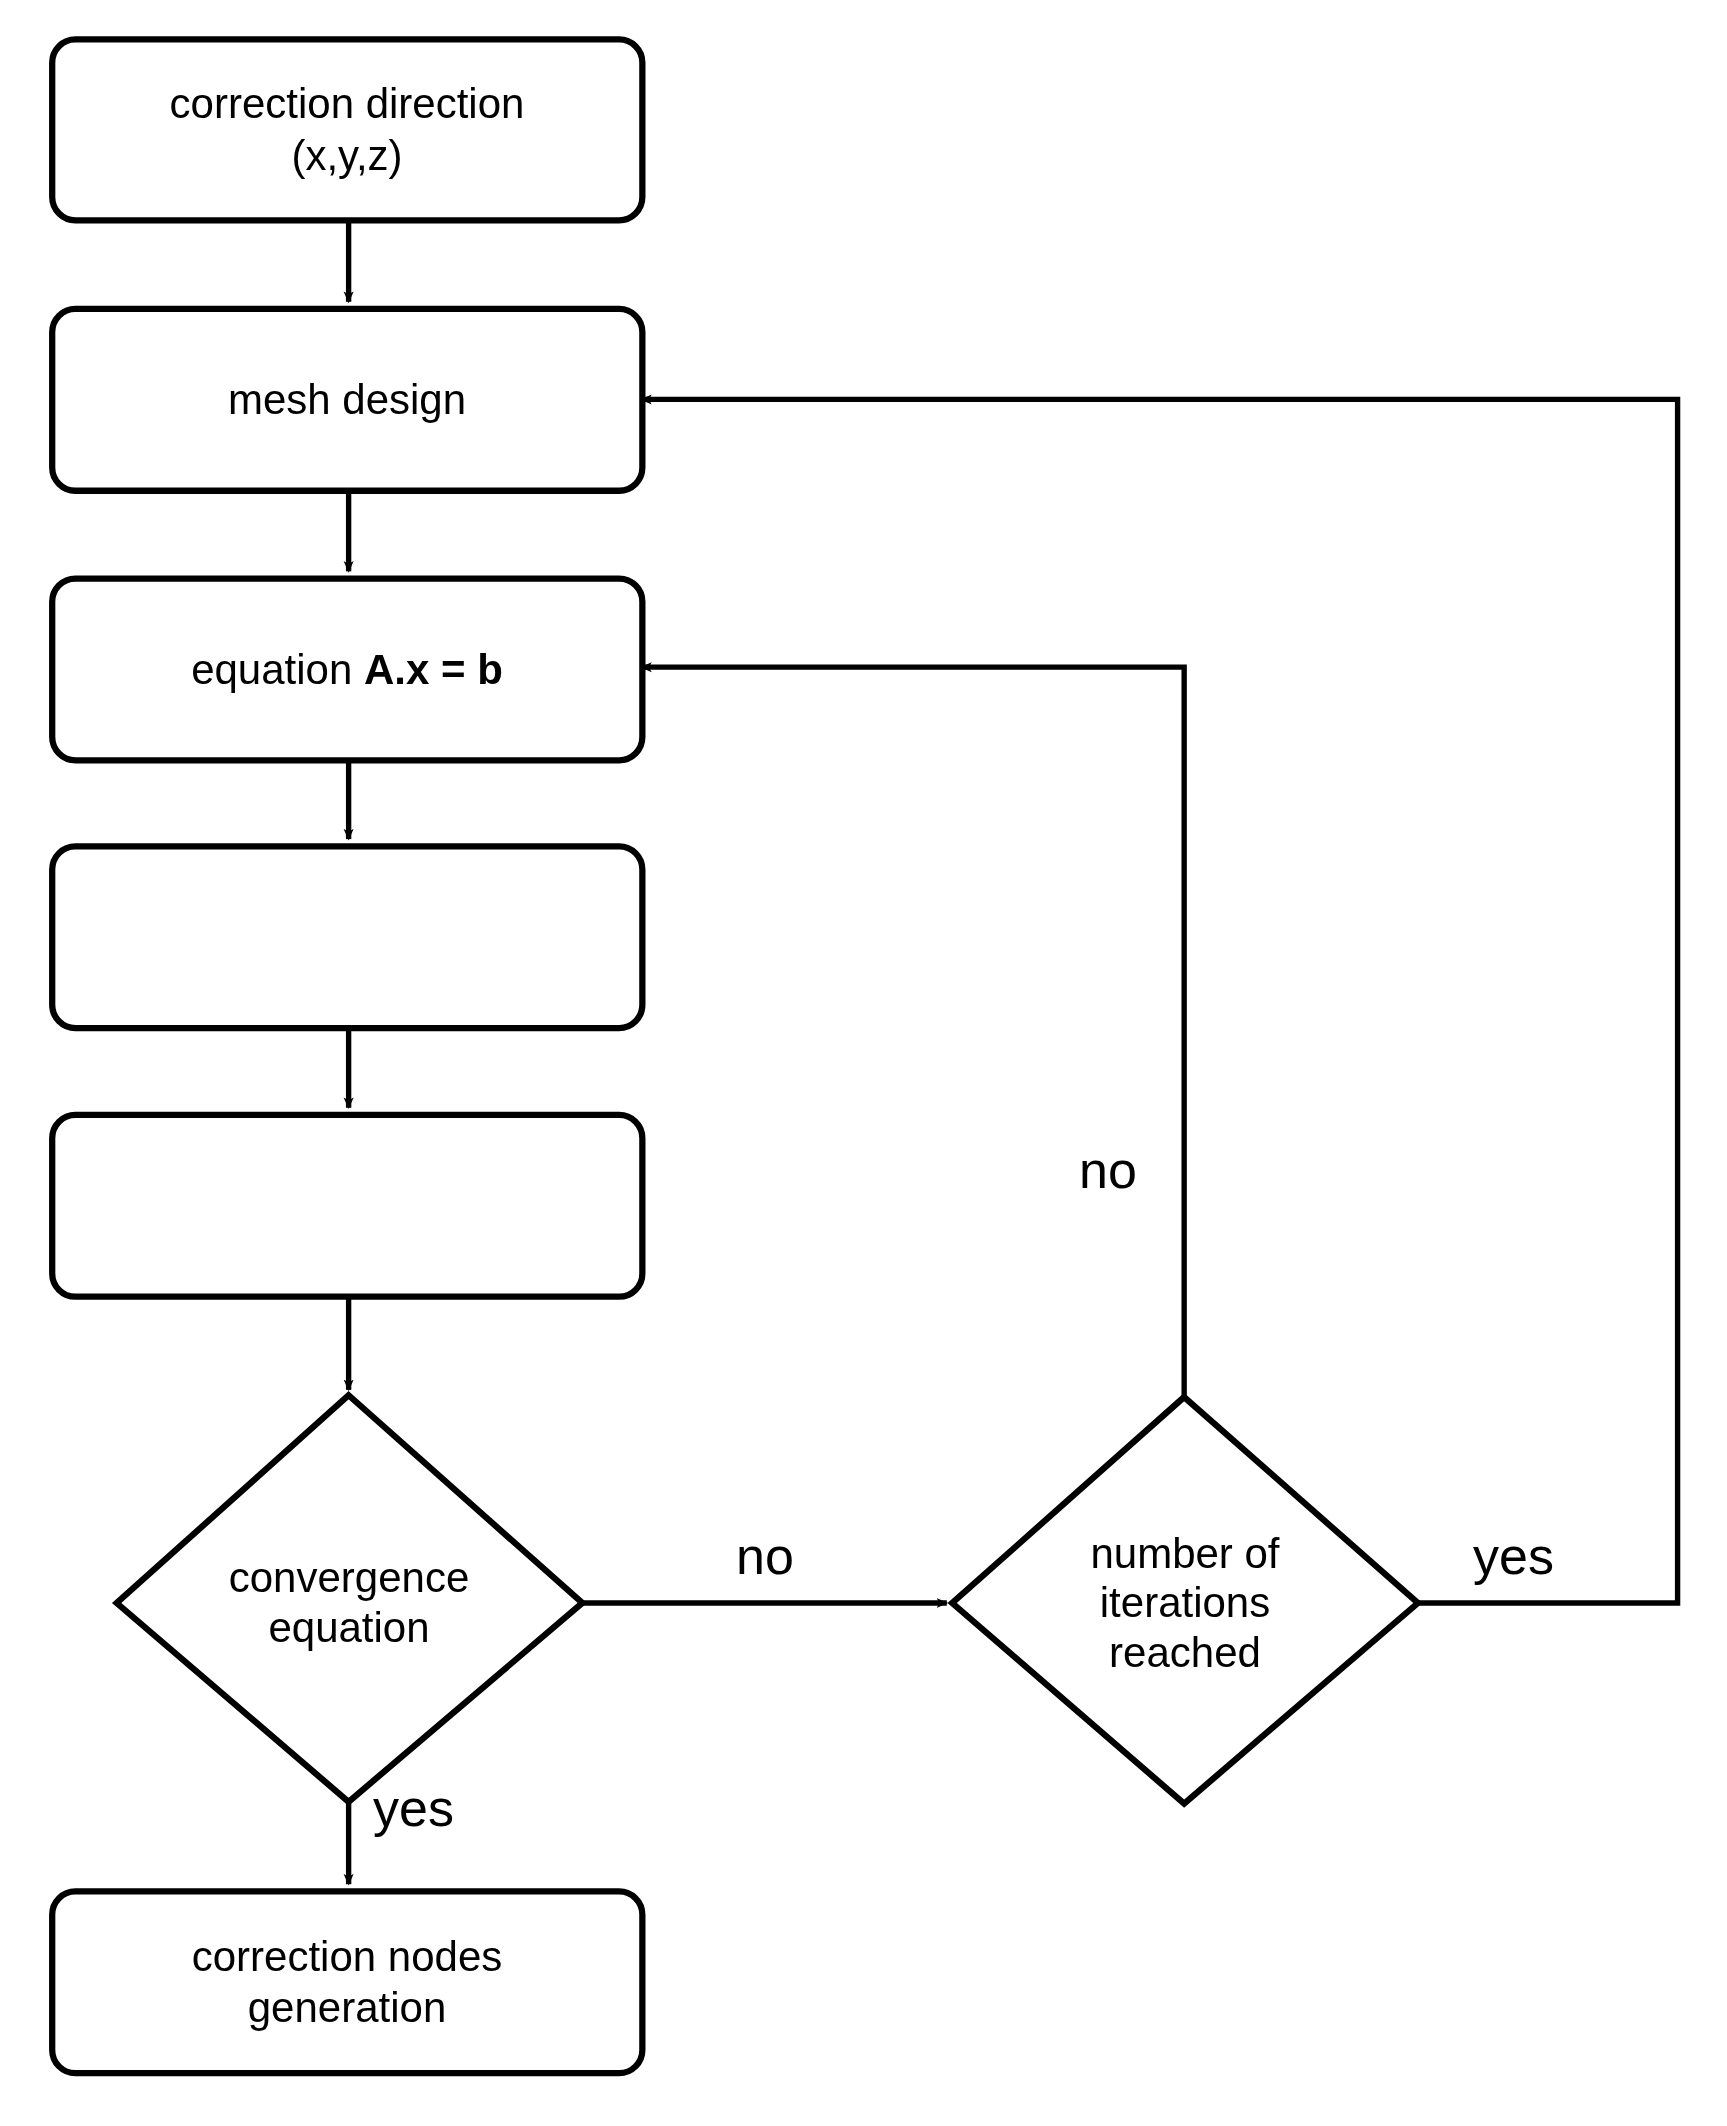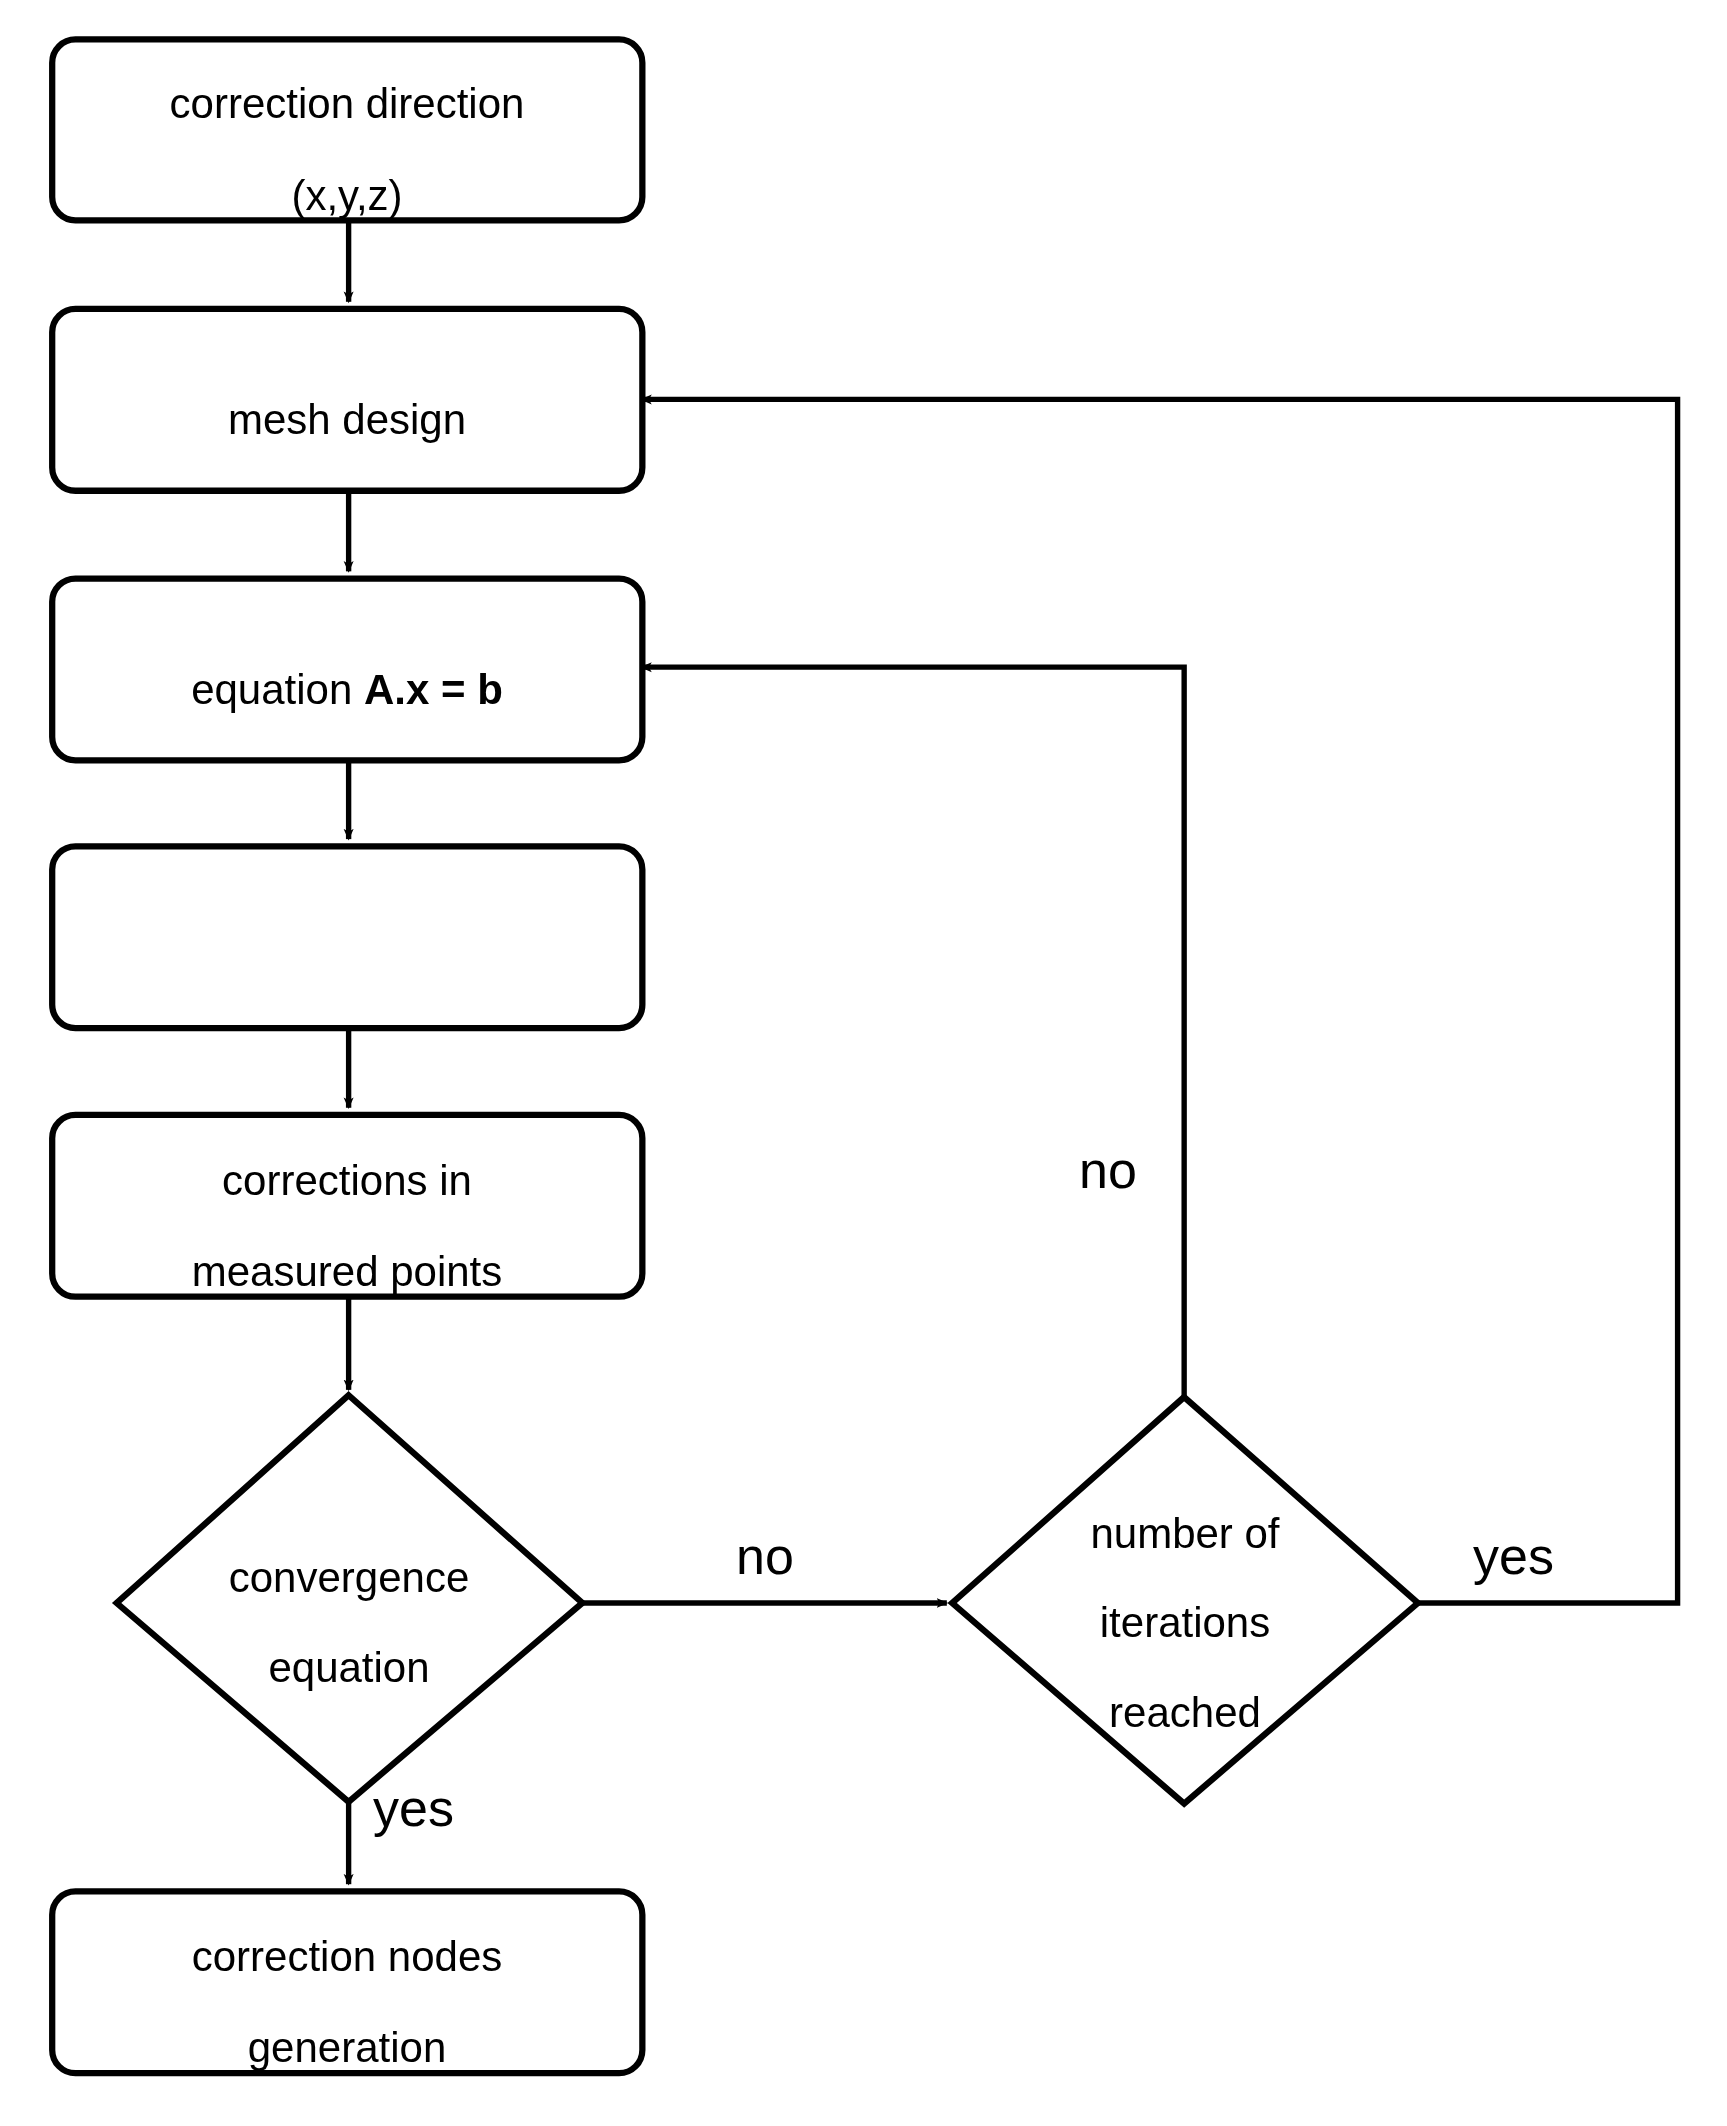--- a/index.html
+++ b/index.html
@@ -33,21 +33,21 @@
     align-items: center;
     justify-content: center;
     text-align: center;
     font-family: "Liberation Sans", sans-serif;
     font-size: 42px;
     line-height: 1.22;
     color: #000000;
     pointer-events: none;
     white-space: pre;
   }
-  .node-text .line { display: block; margin-top: 40px; }
+  .node-text .line { display: block; }
   .diamond-text {
     font-size: 42px;
     line-height: 1.18;
   }
   .edge-label {
     position: absolute;
     font-family: "Liberation Sans", sans-serif;
     font-size: 52px;
     color: #000000;
     white-space: pre;
@@ -120,24 +120,20 @@
 
   <div class="node-text" style="left:52px; top:309px; width:590px; height:182px;">
     <span class="line">mesh design</span>
   </div>
 
   <div class="node-text" style="left:52px; top:579px; width:590px; height:182px;">
     <span class="line"><span>equation </span><span class="mathb">A.x = b</span></span>
   </div>
 
 
-  <div class="node-text" style="left:52px; top:1115px; width:590px; height:182px;">
-    <span class="line">corrections in</span>
-    <span class="line">measured points</span>
-  </div>
 
   <div class="node-text diamond-text" style="left:116px; top:1508px; width:466px; height:190px;">
     <span class="line">convergence</span>
     <span class="line">equation</span>
   </div>
 
   <div class="node-text diamond-text" style="left:952px; top:1490px; width:466px; height:226px;">
     <span class="line">number of</span>
     <span class="line">iterations</span>
     <span class="line">reached</span>

